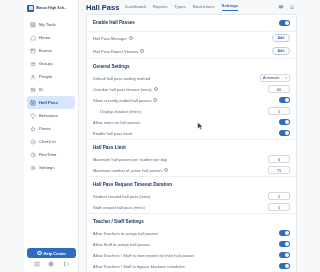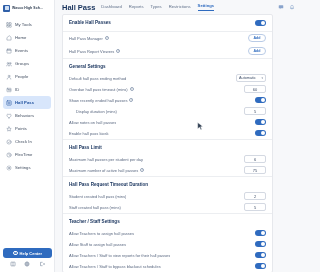--- a/index.html
+++ b/index.html
@@ -2,21 +2,21 @@
 <html><head>
 <meta charset="utf-8">
 <style>
   * { box-sizing: border-box; margin: 0; padding: 0; }
   html, body {
     width: 300px; height: 272px;
     font-family: "Liberation Sans", sans-serif;
     background: #f7f8fa;
     overflow: hidden;
   }
-  .app { display: flex; width: 300px; height: 192px; position: relative; }
+  .app { display: flex; width: 300px; height: 192px; position: relative; padding-left: 24px; }
 
   
   .sidebar {
     width: 55px; height: 272px;
     background: #ffffff;
     border-right: 1px solid #e8eaee;
     display: flex; flex-direction: column;
     flex: 0 0 55px;
     position: relative;
   }

